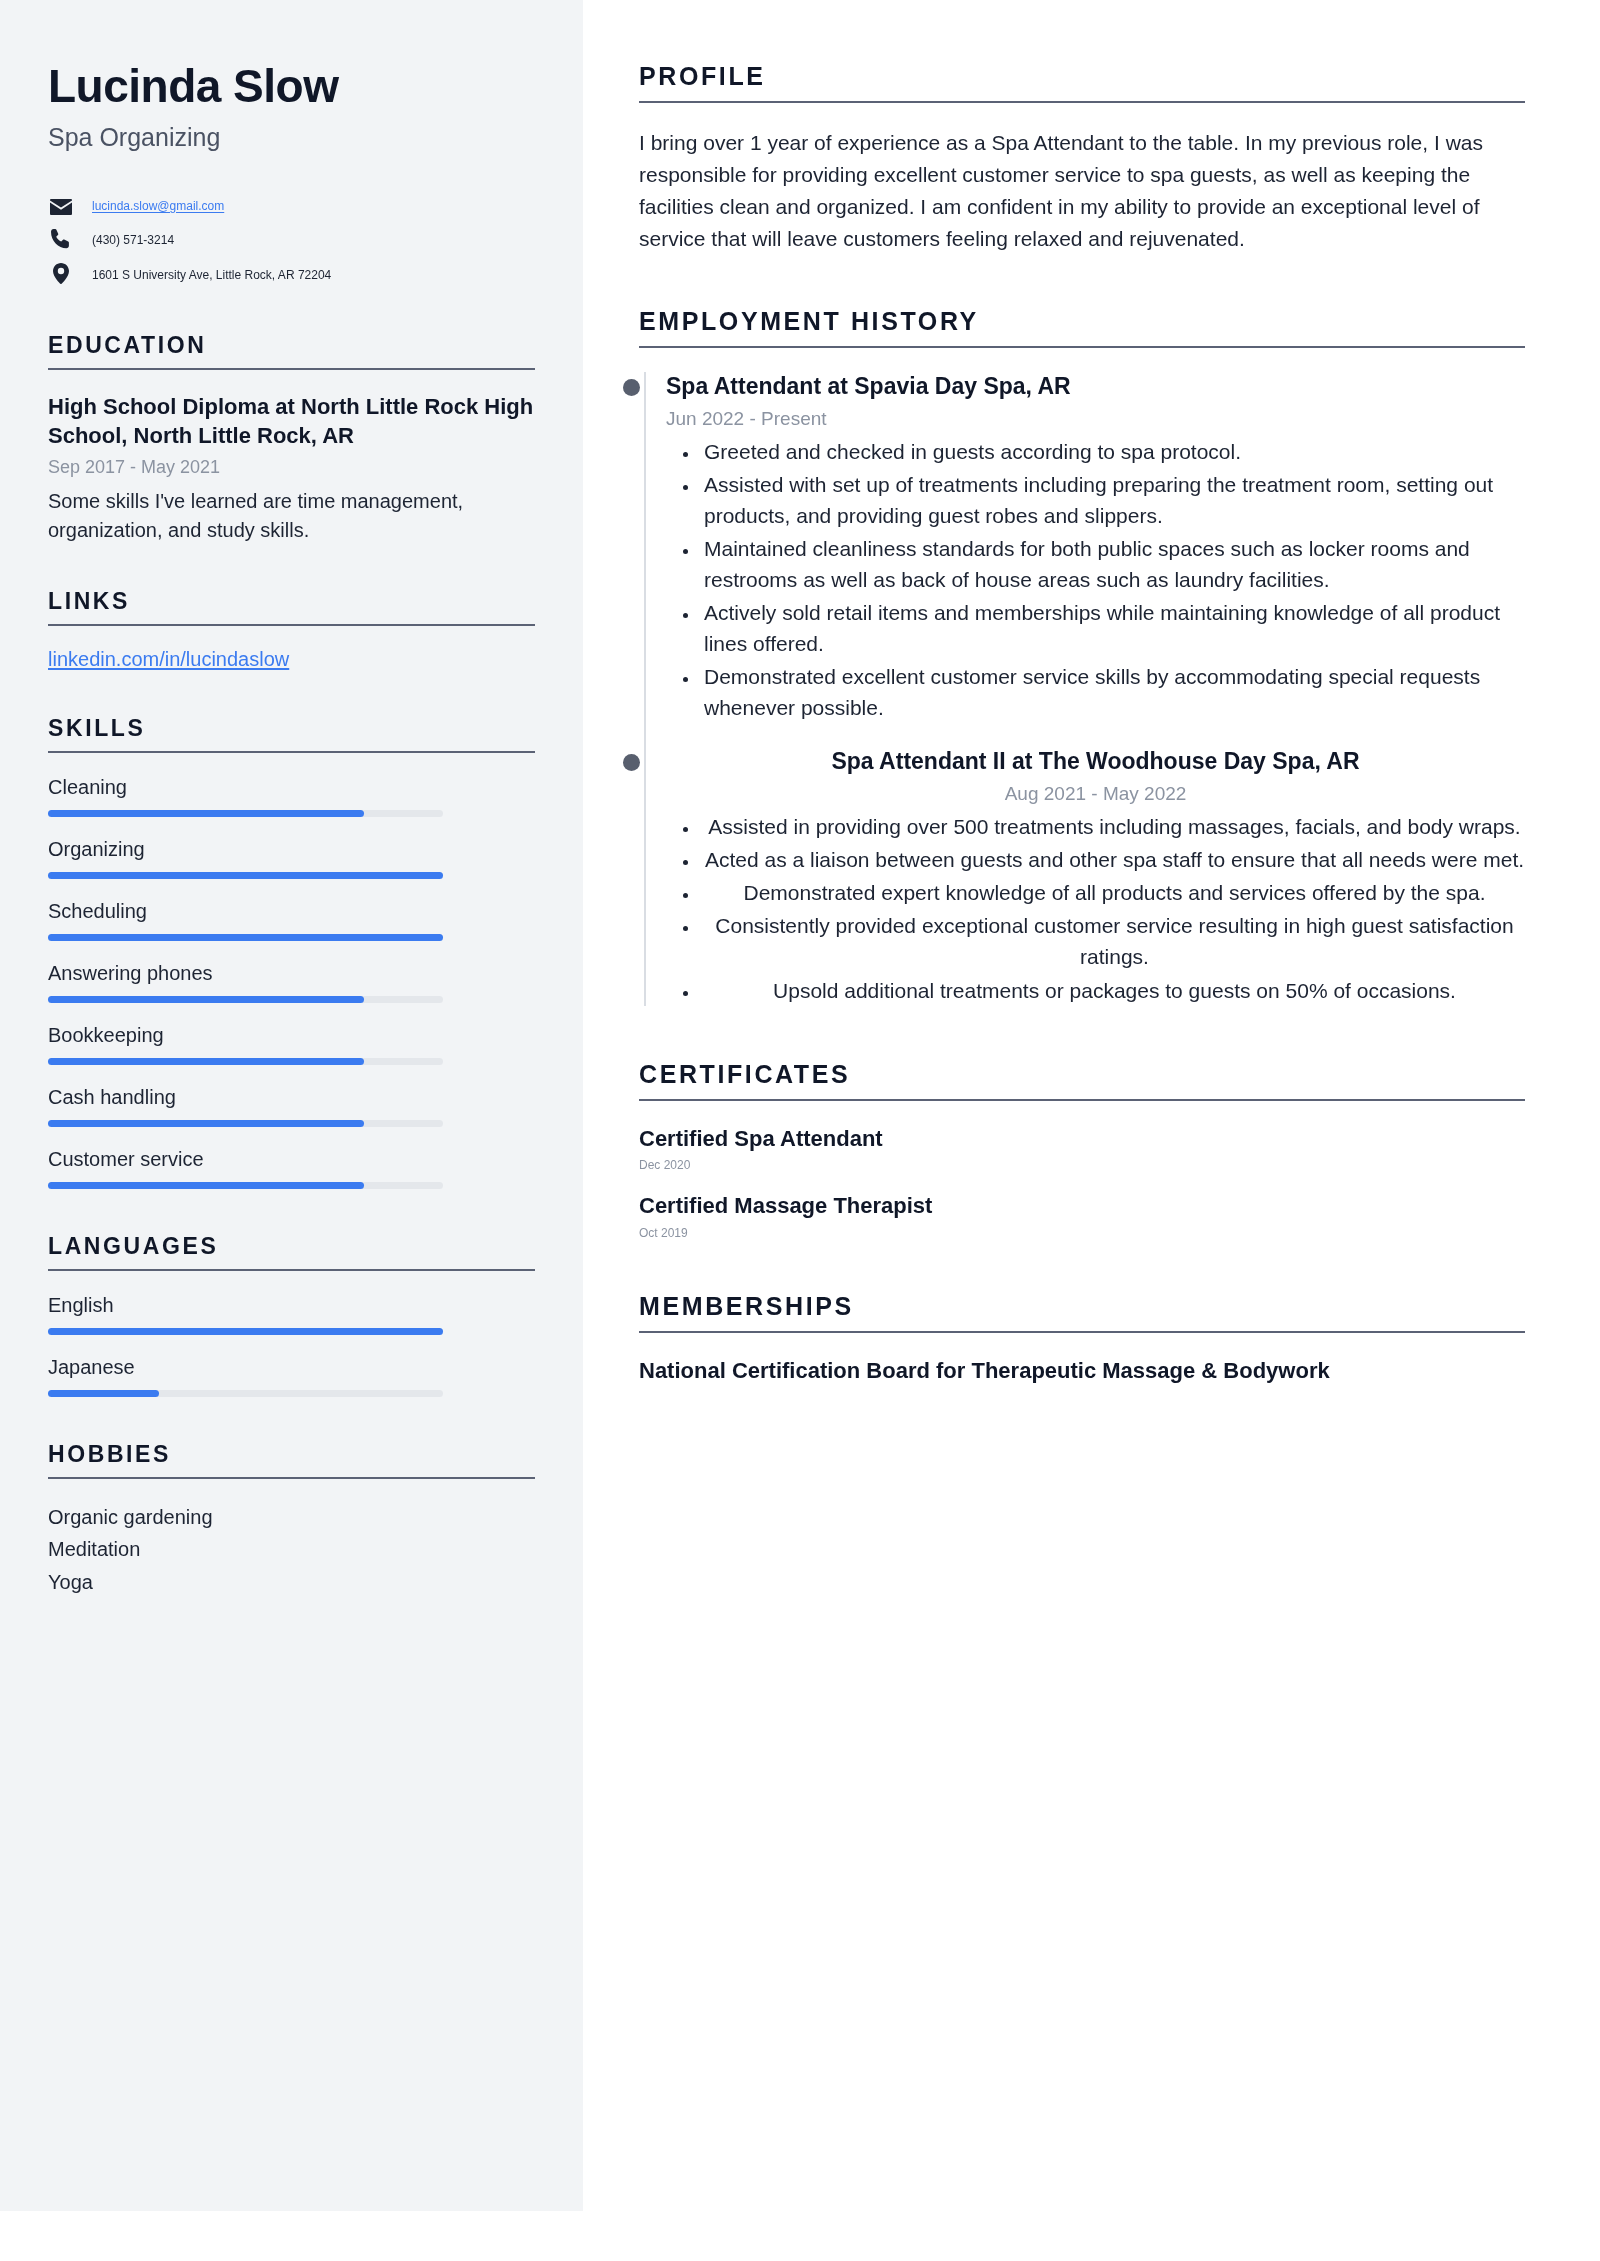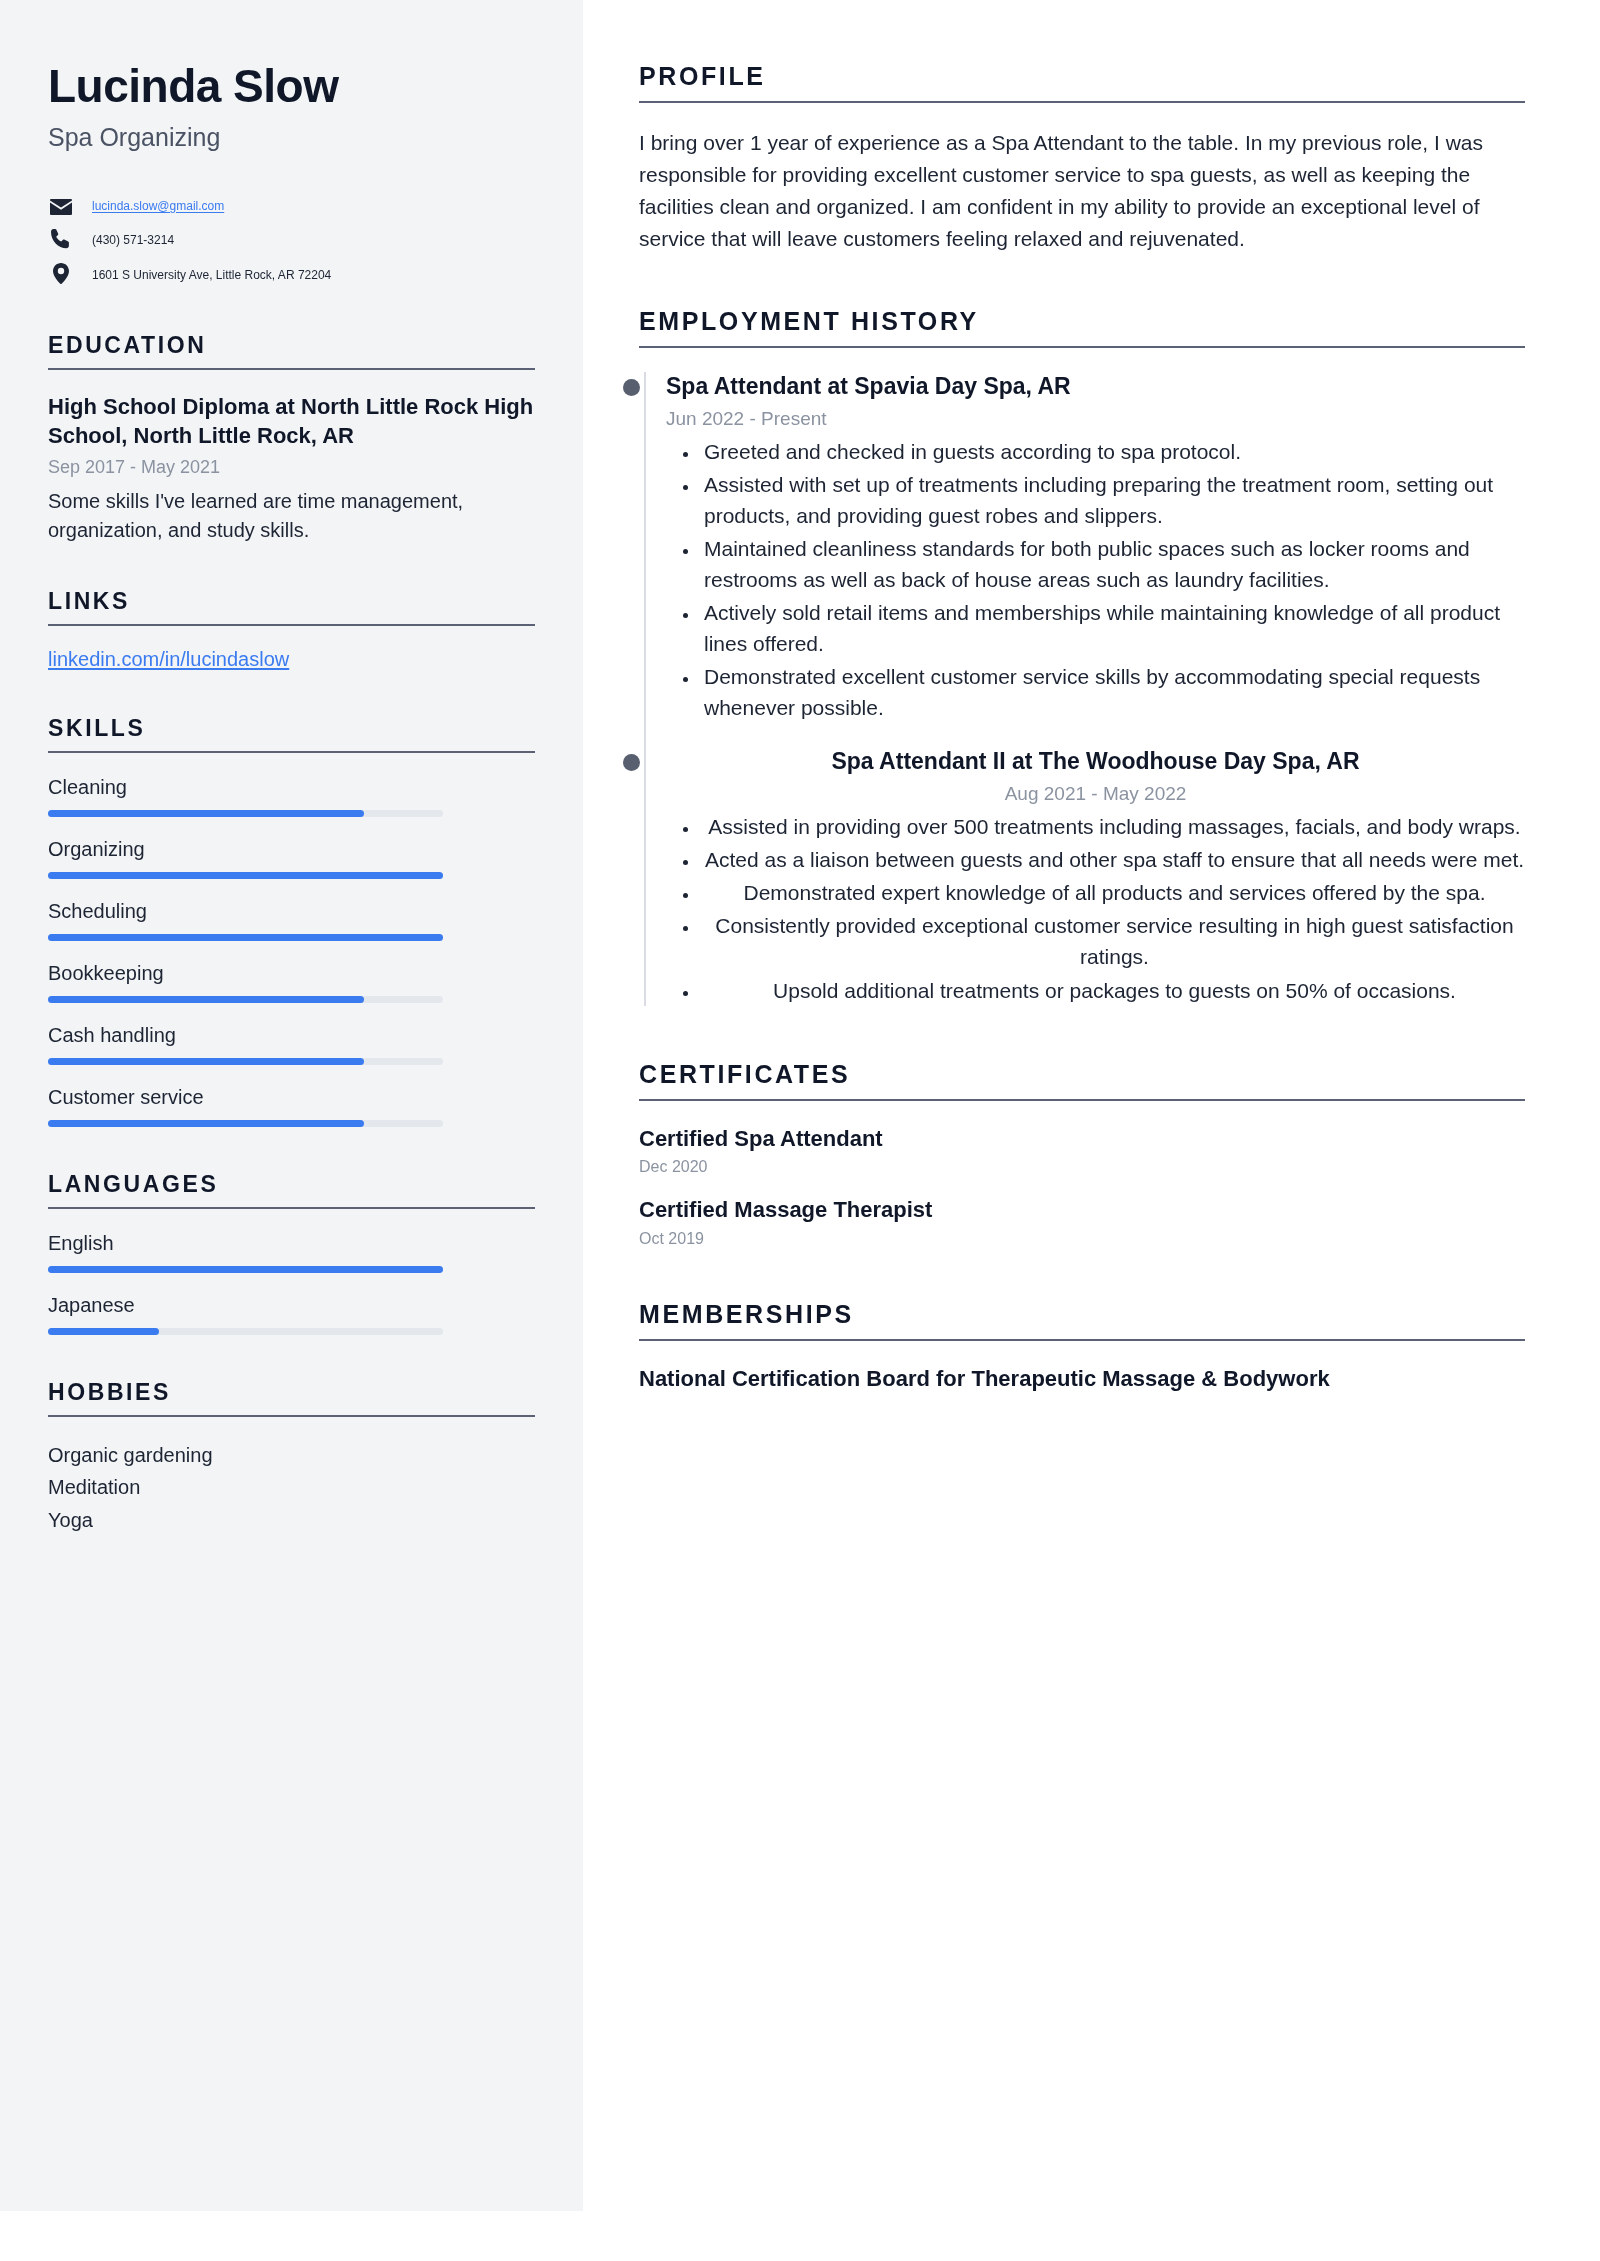--- a/index.html
+++ b/index.html
@@ -124,21 +124,21 @@
   .job-date{font-size:19px;color:#8b93a1;margin:6px 0 6px 0;}
   .job-bullets{margin:0;padding-left:34px;}
   .job-bullets li{
     font-size:21px;line-height:1.48;color:#1d2433;margin-bottom:2px;
     padding-left:4px;
   }
   .job-bullets li::marker{font-size:18px;}
   .cert{margin-bottom:20px;}
   .cert:last-child{margin-bottom:0;}
   .cert-name{font-size:22px;font-weight:700;color:#101728;line-height:1.3;margin:0;}
-  .cert-date{font-size:16px;color:#8b93a1;margin:5px 0 0 0;}
+  .cert-date{font-size:12px;color:#8b93a1;margin:5px 0 0 0;}
   .mem{font-size:22px;font-weight:700;color:#101728;line-height:1.3;margin:0 0 22px 0;}
   .mem:last-child{margin-bottom:0;}
   .gap-xl{height:52px;}
 </style>
 </head>
 <body>
 
 <div class="page">
 
   <aside class="sidebar">
@@ -202,20 +202,26 @@
           <div class="bar-item">
             <div class="bar-label">Organizing</div>
             <div class="bar-track">
               <div class="bar-fill" style="width: 100%;"></div>
             </div>
           </div>
           <div class="bar-item">
             <div class="bar-label">Scheduling</div>
             <div class="bar-track">
               <div class="bar-fill" style="width: 100%;"></div>
+            </div>
+          </div>
+          <div class="bar-item">
+            <div class="bar-label">Answering phones</div>
+            <div class="bar-track">
+              <div class="bar-fill" style="width: 80%;"></div>
             </div>
           </div>
           <div class="bar-item">
             <div class="bar-label">Bookkeeping</div>
             <div class="bar-track">
               <div class="bar-fill" style="width: 80%;"></div>
             </div>
           </div>
           <div class="bar-item">
             <div class="bar-label">Cash handling</div>

